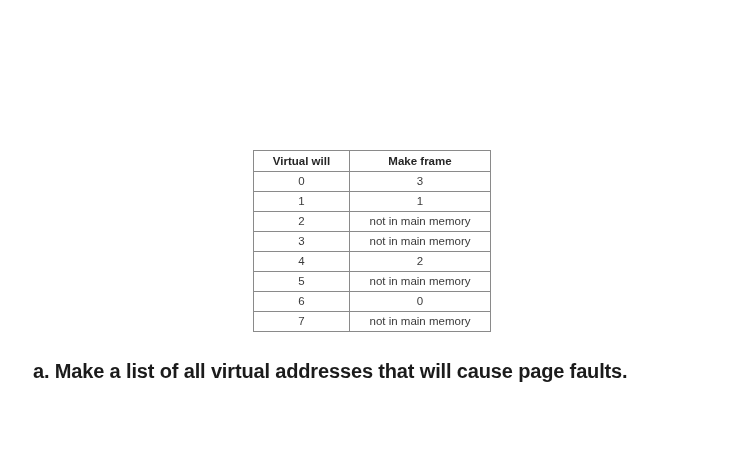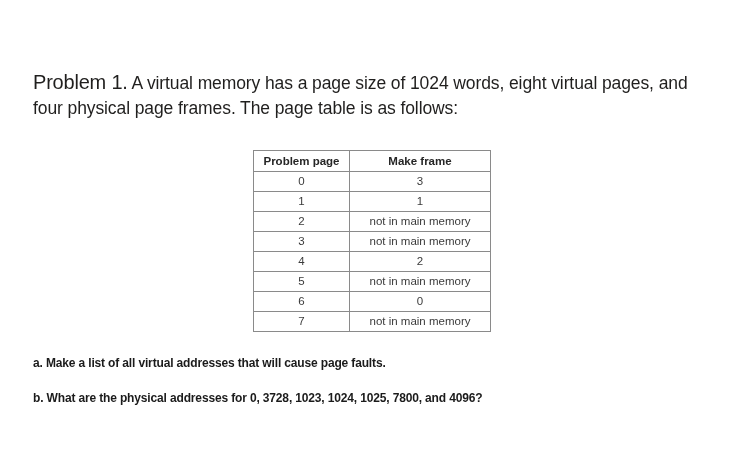--- a/index.html
+++ b/index.html
@@ -74,47 +74,44 @@
   col.col-pf { width: 141px; }
 
   
   .questions {
     position: absolute;
     left: 33px;
     top: 340px;
     width: 690px;
   }
   .question {
-    font-size: 12px;
+    font-size: 20px;
     line-height: 23px;
     font-weight: bold;
     color: #1b1b1b;
     letter-spacing: -0.15px;
     margin-bottom: 3px;
   }
   .question:last-child { margin-bottom: 0; }
 </style>
 </head>
 <body>
 
 <div class="page">
 
-  <p class="problem-statement">
-    <span class="problem-label">Problem 1.</span><span> A virtual memory has a page size of 1024 words, eight virtual pages, and four physical page frames. The page table is as follows:</span>
-  </p>
 
   <div class="table-wrap">
     <table class="page-table">
       <colgroup>
         <col class="col-vp">
         <col class="col-pf">
       </colgroup>
       <thead>
         <tr>
-          <th>Problem page</th>
+          <th>Virtual will</th>
           <th>Make frame</th>
         </tr>
       </thead>
       <tbody>
         <tr>
           <td>0</td>
           <td>3</td>
         </tr>
         <tr>
           <td>1</td>
@@ -143,16 +140,15 @@
         <tr>
           <td>7</td>
           <td>not in main memory</td>
         </tr>
       </tbody>
     </table>
   </div>
 
   <div class="questions">
     <p class="question">a. Make a list of all virtual addresses that will cause page faults.</p>
-    <p class="question">b. What are the physical addresses for 0, 3728, 1023, 1024, 1025, 7800, and 4096?</p>
   </div>
 
 </div>
 
 </body></html>

